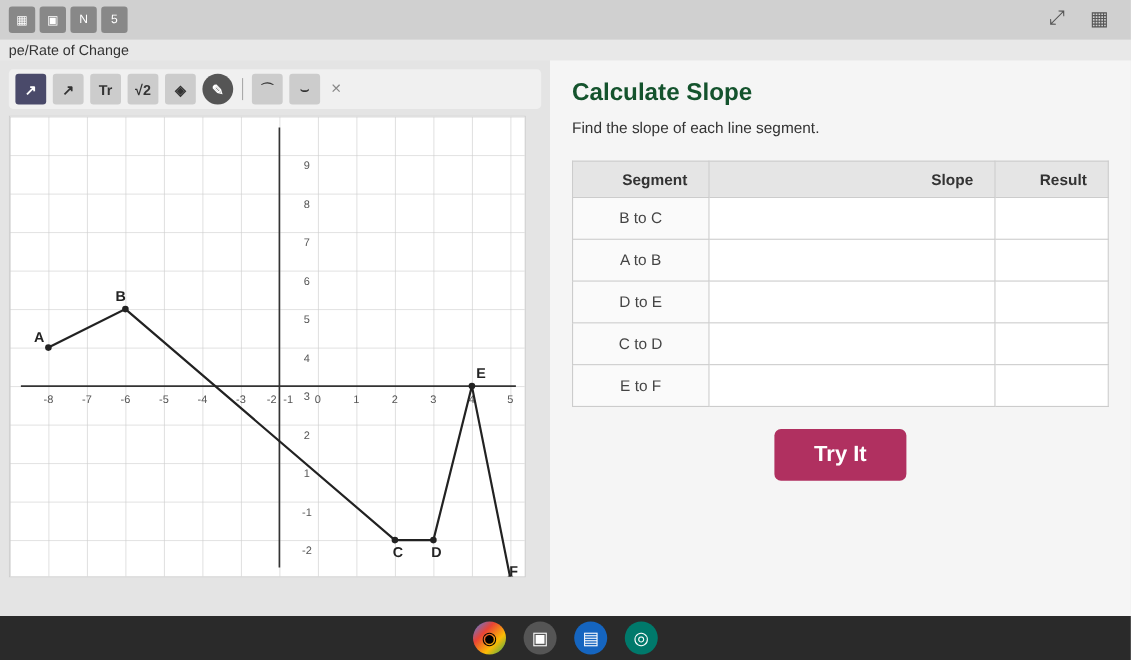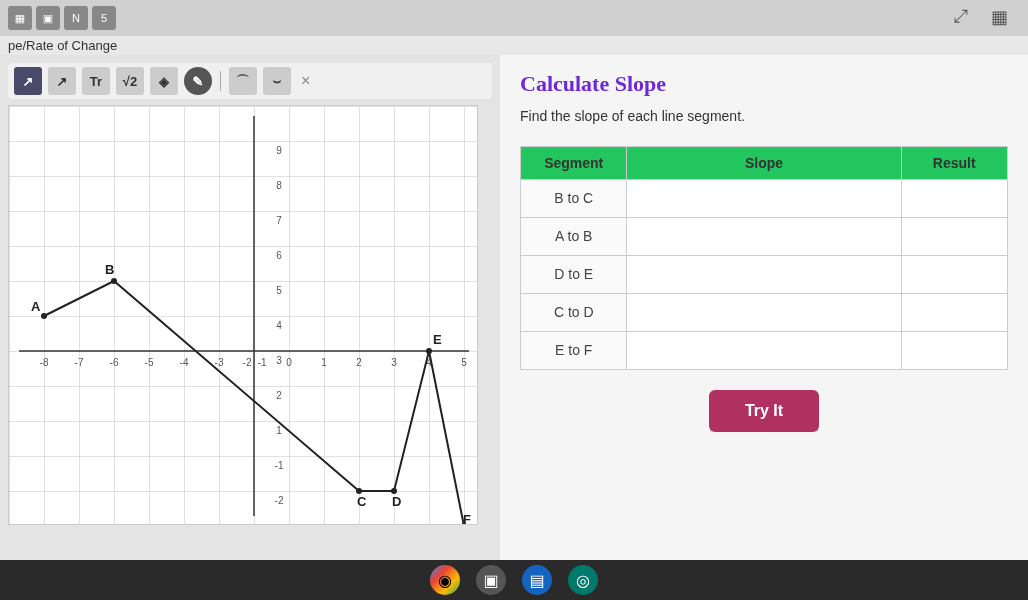--- a/index.html
+++ b/index.html
@@ -108,23 +108,22 @@
     
     .right-panel {
       flex: 1;
       padding: 16px 20px;
       background: #f5f5f5;
     }
 
     .page-title {
       font-size: 22px;
       font-weight: 600;
-      color: #6d28d9;
+      color: #14532d;
       margin-bottom: 10px;
-      font-family: Liberation Serif, serif;
     }
 
     .instructions {
       font-size: 14px;
       color: #333;
       margin-bottom: 19px;
       line-height: 1.4;
     }
 
     .instructions-sub {
@@ -135,24 +134,24 @@
     }
 
     
     .slope-table {
       width: 100%;
       border-collapse: collapse;
       background: white;
       margin-bottom: 20px;
     }
     .slope-table th {
-      background: #22c55e;
+      background: #e5e5e5;
       border: 1px solid #ccc;
-      padding: 8px 2px;
-      text-align: center;
+      padding: 8px 19px;
+      text-align: right;
       font-size: 14px;
       font-weight: 600;
       color: #333;
     }
     .slope-table td {
       border: 1px solid #ccc;
       padding: 8px 12px;
       text-align: center;
       font-size: 14px;
       color: #444;
@@ -165,21 +164,21 @@
     .slope-table td.input-cell {
       background: white;
     }
 
     
     .try-it-btn {
       background: #b03060;
       color: white;
       border: none;
       padding: 12px 36px;
-      font-size: 16px;
+      font-size: 20px;
       font-weight: 600;
       border-radius: 6px;
       cursor: pointer;
       display: block;
       margin: 0 auto;
     }
 
     
     .taskbar {
       position: absolute;

